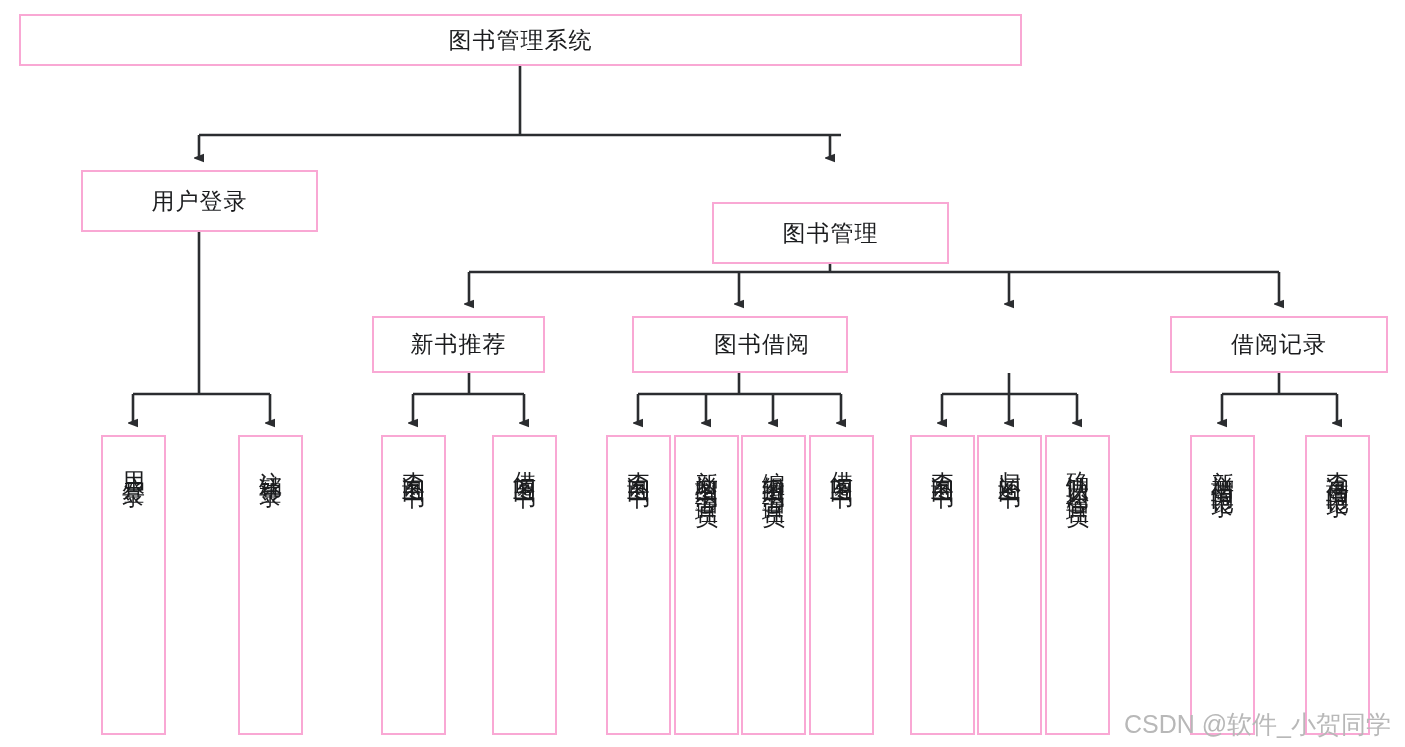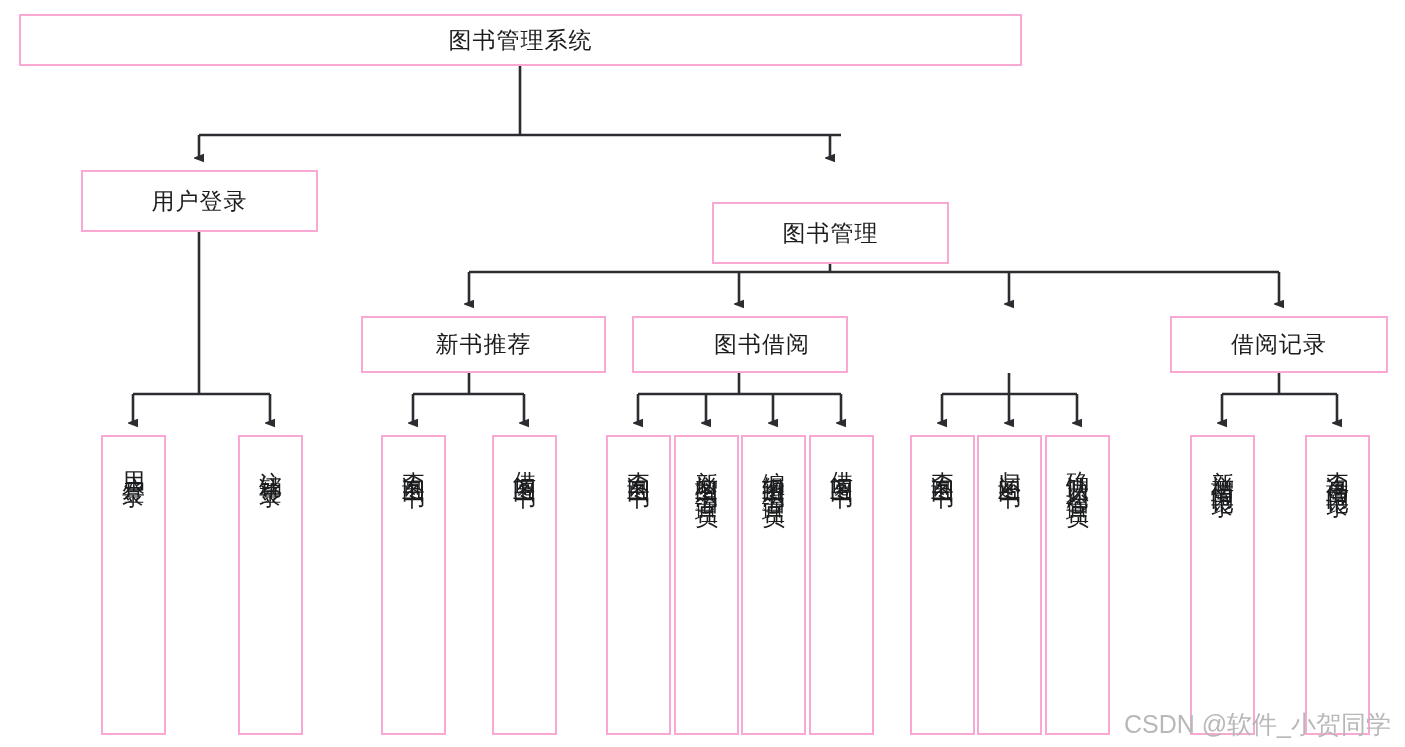--- a/index.html
+++ b/index.html
@@ -118,21 +118,21 @@
     <span>图书管理系统</span>
   </div>
 
   <div class="node horiz" style="left:81px; top:170px; width:237px; height:62px;">
     <span>用户登录</span>
   </div>
   <div class="node horiz" style="left:712px; top:170px; width:237px; height:62px;margin-top:32px;">
     <span>图书管理</span>
   </div>
 
-  <div class="node horiz" style="left:361px; top:316px; width:245px; height:57px;text-align:right;">
+  <div class="node horiz" style="left:372px; top:316px; width:173px; height:57px;text-align:right;">
     <span>新书推荐</span>
   </div>
   <div class="node horiz" style="left:632px; top:316px; width:216px; height:57px;padding-left:44px;">
     <span>图书借阅</span>
   </div>
   <div class="node horiz" style="left:1170px; top:316px; width:218px; height:57px;">
     <span>借阅记录</span>
   </div>
 
   <div class="node vert" style="left:101px; top:435px; width:65px; height:300px;">

